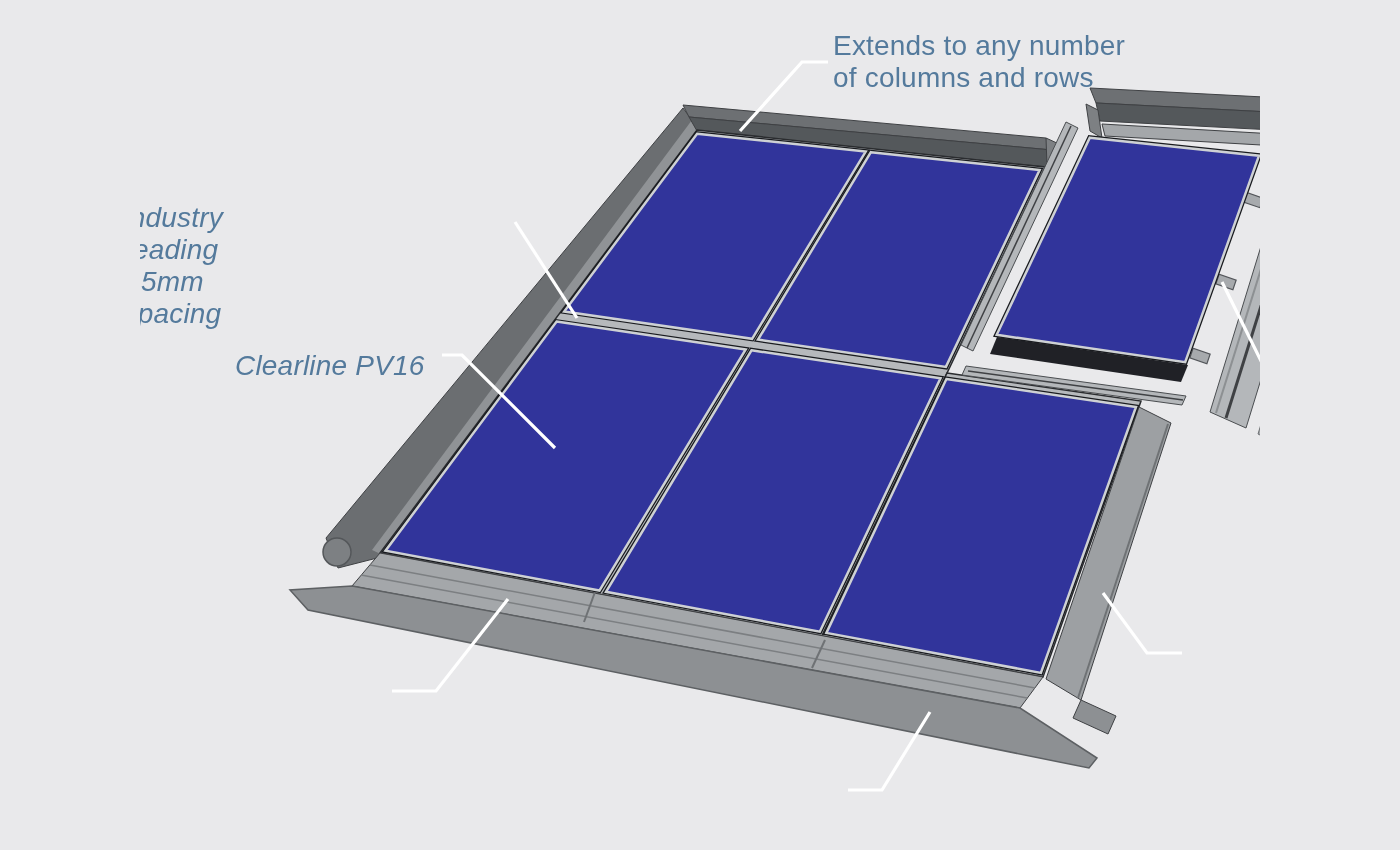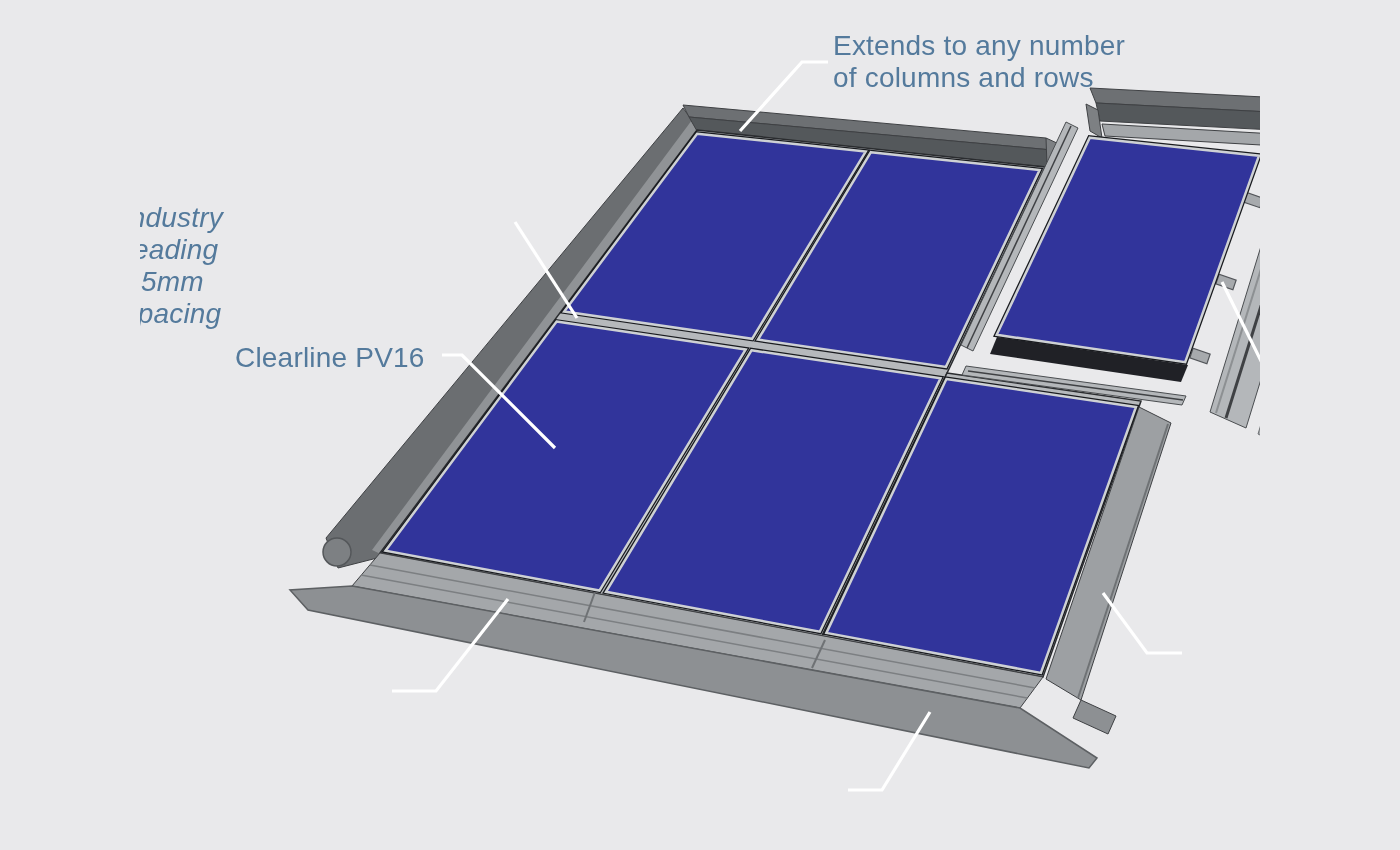--- a/index.html
+++ b/index.html
@@ -123,15 +123,15 @@
       <polyline class="leader" points="708,790 742,790 790,712"></polyline>
       <polyline class="leader" points="1042,653 1007,653 963,593"></polyline>
       <polyline class="leader" points="1165,379 1130,379 1082,282"></polyline>
     </g>
   </svg>
 
   <div class="lbl" style="left:693px;top:30px;">Extends to any number
 of columns and rows</div>
   <div class="lbl r" style="right:1037px;top:202px;">Industry leading
 5mm spacing</div>
-  <div class="lbl" style="left:95px;top:342px;">Clearline PV16</div>
+  <div class="lbl" style="left:95px;top:350px;font-style:italic;">Clearline PV16</div>
 
 </div>
 
 </body></html>

